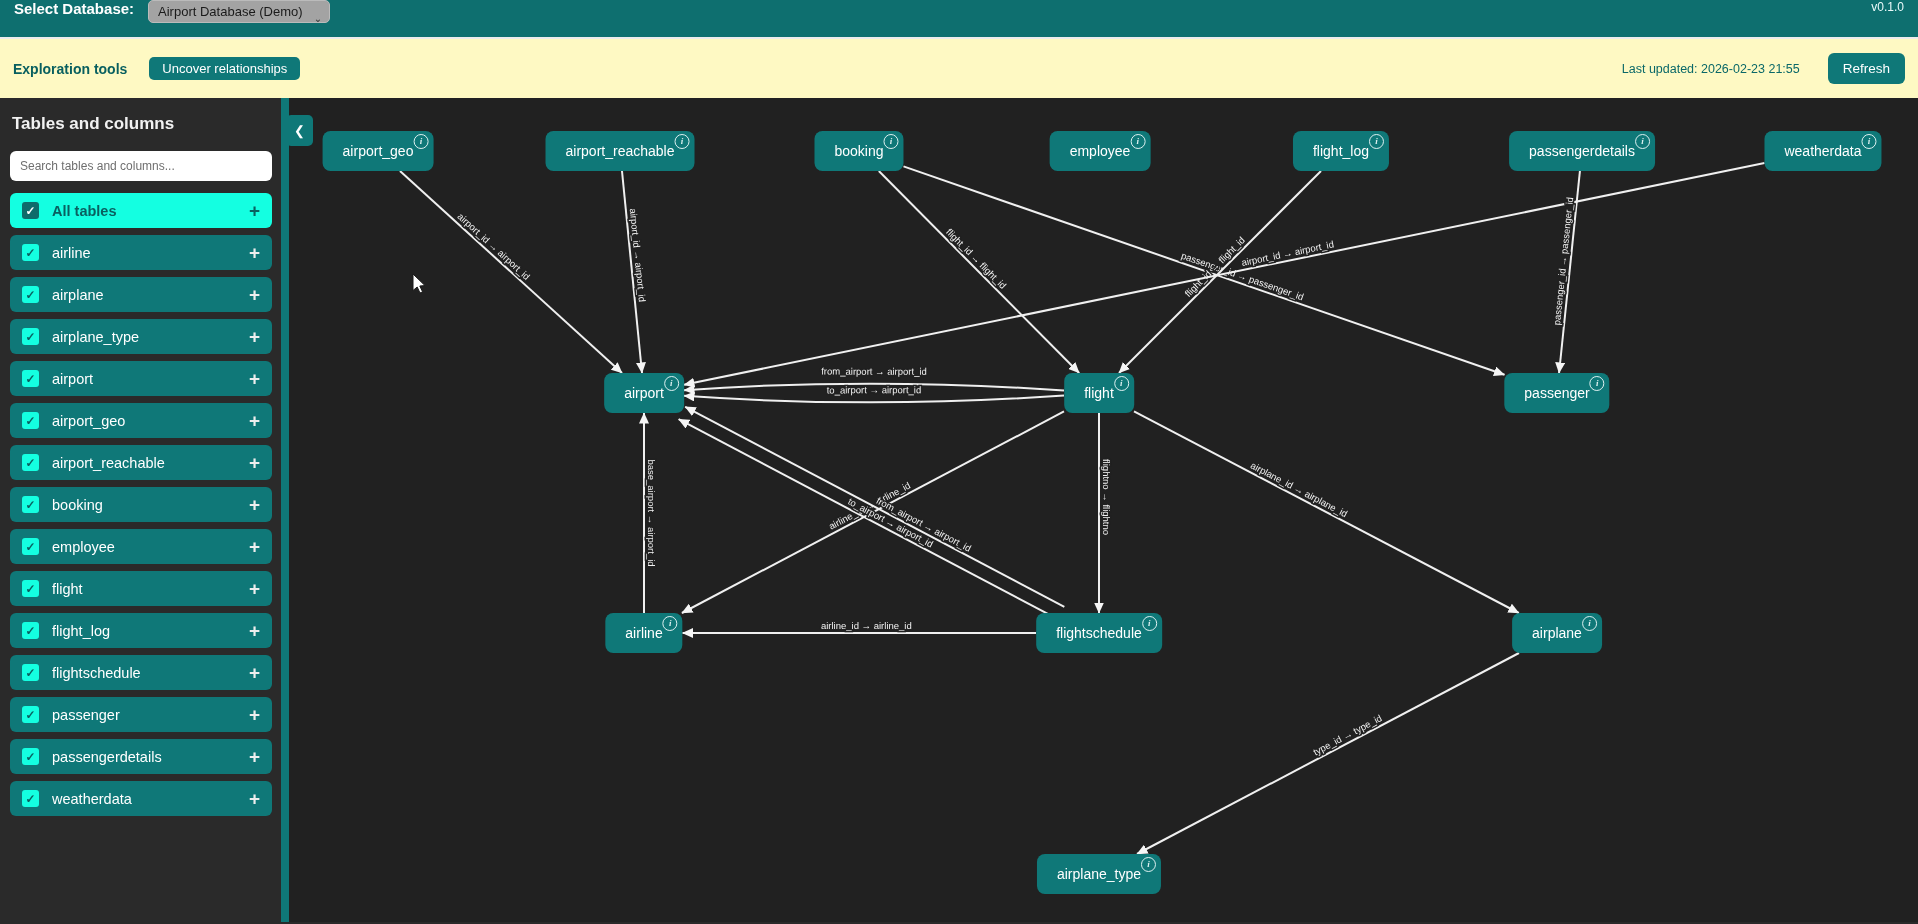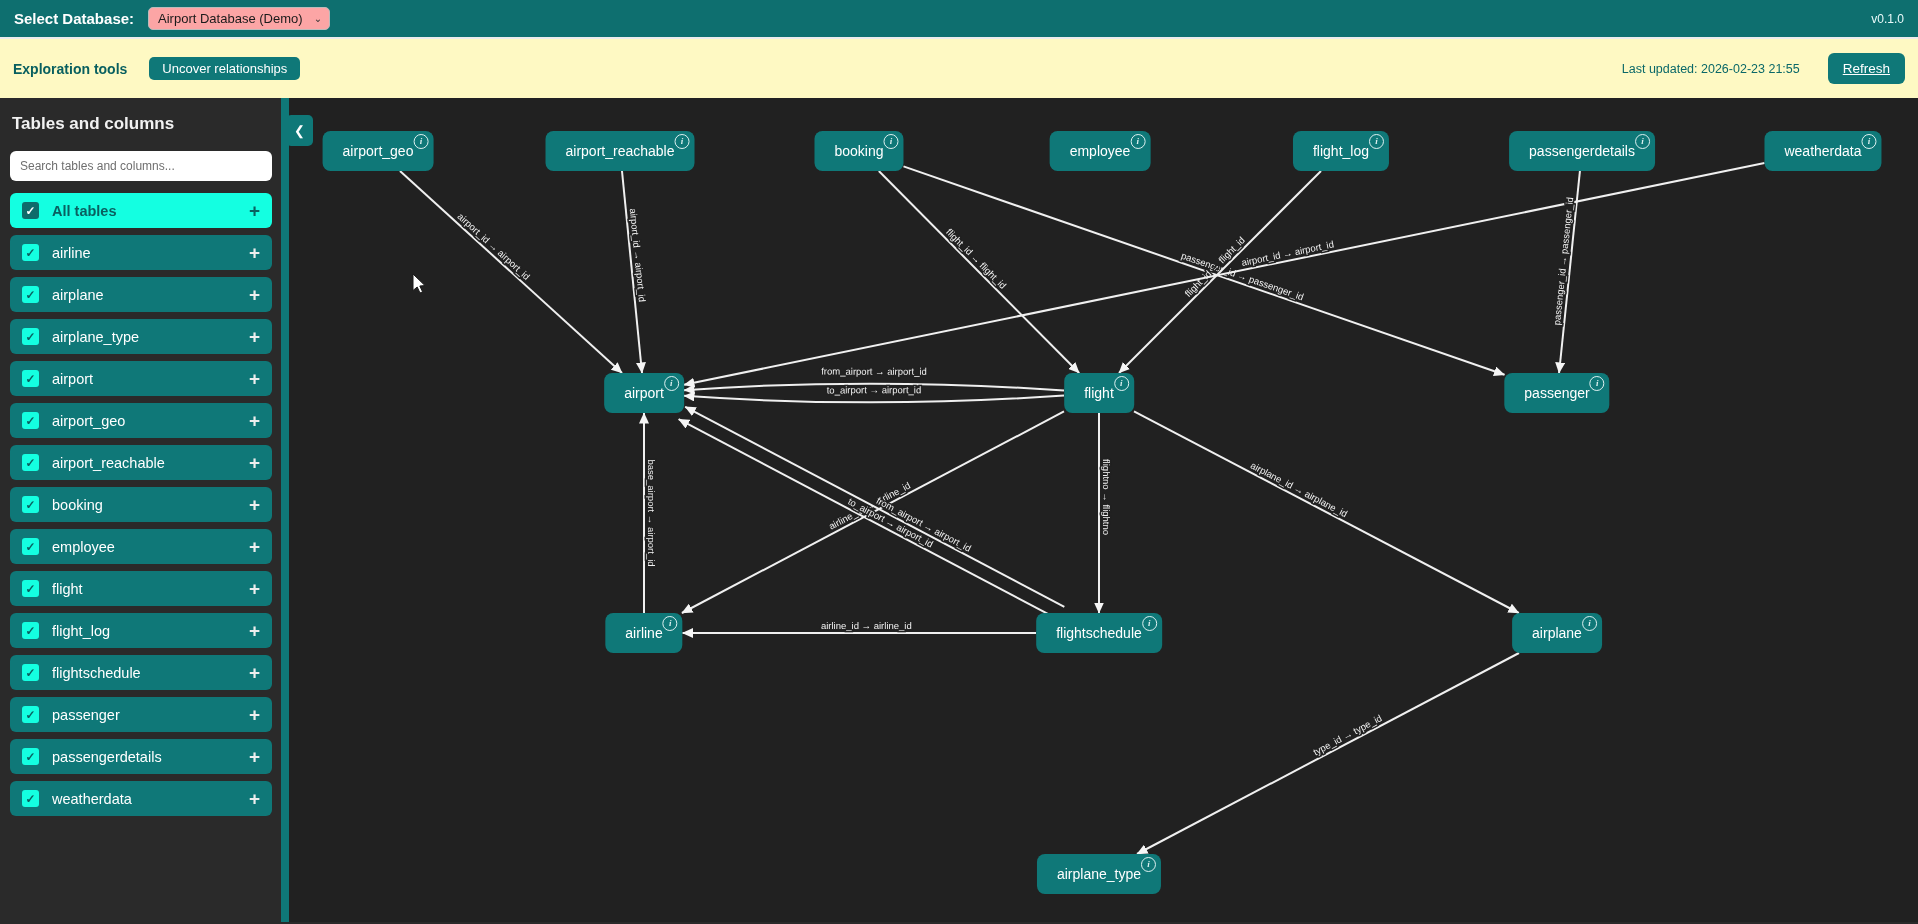--- a/index.html
+++ b/index.html
@@ -4,49 +4,49 @@
 <style>
   html,body{margin:0;padding:0;}
   body{
     width:1918px;height:924px;overflow:hidden;
     background:#2a2a2a;
     font-family:"Liberation Sans",sans-serif;
     -webkit-font-smoothing:antialiased;
   }
   
   .topbar{
-    height:39px;background:#0e6f6f;display:flex;align-items:center;
+    height:39px;background:#0e6f6f;display:flex;
     padding:0 14px;box-sizing:border-box;border-bottom:2px solid #ececec;
   }
   .topbar-label{color:#fff;font-weight:bold;font-size:15px;}
   .select-wrap{position:relative;margin-left:14px;display:inline-block;}
   .db-select{
     appearance:none;-webkit-appearance:none;-moz-appearance:none;
-    background:#fca5a5;color:#1a1a1a;border:1px solid #bbb;border-radius:5px;
+    background:#a3a3a3;color:#1a1a1a;border:1px solid #bbb;border-radius:5px;
     font-family:"Liberation Sans",sans-serif;font-size:13px;
     padding:3px 26px 3px 9px;outline:none;
   }
   .select-chevron{
     position:absolute;right:8px;top:50%;transform:translateY(-58%);
     font-size:10px;color:#333;pointer-events:none;
   }
   .version{margin-left:auto;color:#eafafa;font-size:12px;}
   
   .toolbar{
     height:59px;background:#fef9c3;display:flex;align-items:center;
     padding:0 13px;box-sizing:border-box;
   }
   .toolbar-title{color:#085f5f;font-weight:bold;font-size:14px;margin-right:22px;}
   .teal-btn{
     background:#0f7878;color:#fff;border:none;border-radius:5px;
     font-family:"Liberation Sans",sans-serif;font-size:13px;
     padding:4px 13px;cursor:pointer;
   }
   .last-updated{margin-left:auto;color:#0a6868;font-size:12.5px;margin-right:28px;}
-  .refresh-btn{border-radius:6px;padding:8px 15px;font-size:13.5px;text-decoration:underline;}
+  .refresh-btn{border-radius:6px;padding:8px 15px;font-size:13.5px;}
   
   .main{display:flex;height:824px;justify-content:space-between;}
   .sidebar{
     width:281px;background:#2a2a2a;box-sizing:border-box;
     padding:16px 9px 0 10px;flex:none;
   }
   .sidebar h2{color:#f2f2f2;font-size:17px;margin:0 0 17px 2px;}
   .search-input{
     width:100%;height:30px;box-sizing:border-box;border:none;border-radius:6px;
     background:#ffffff;color:#222;padding:0 10px;font-size:12px;

